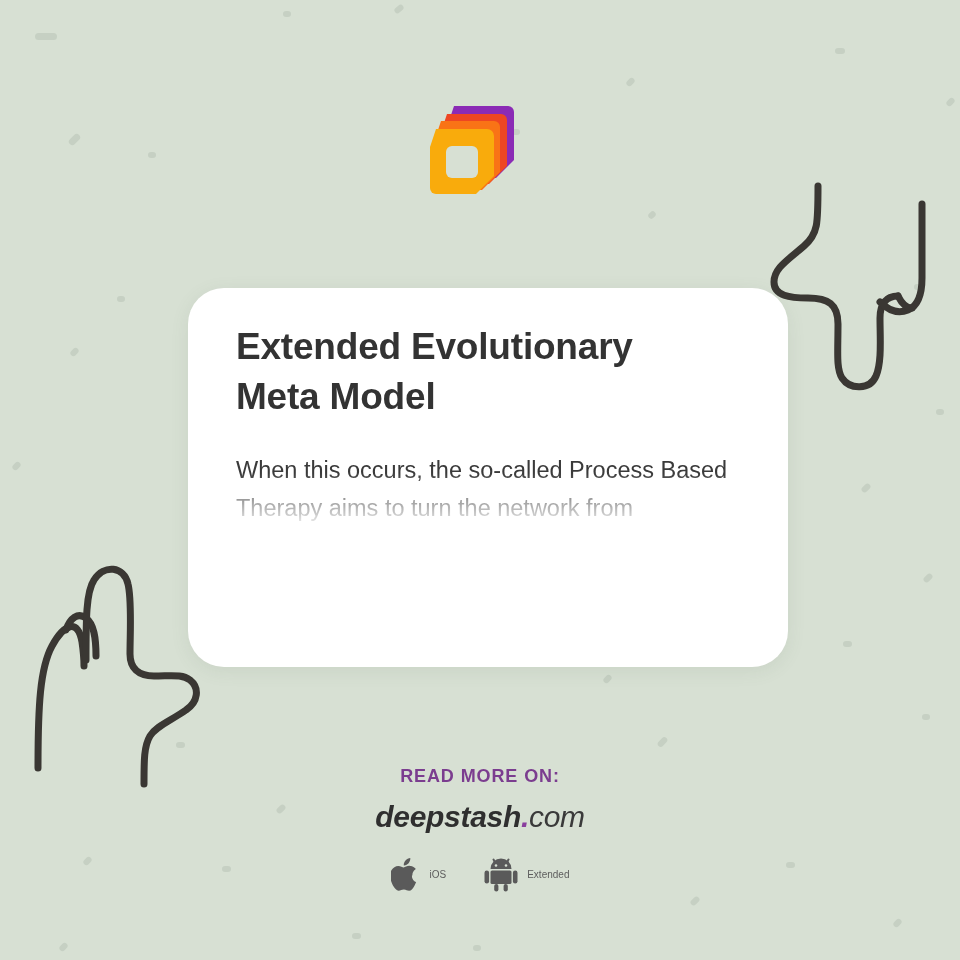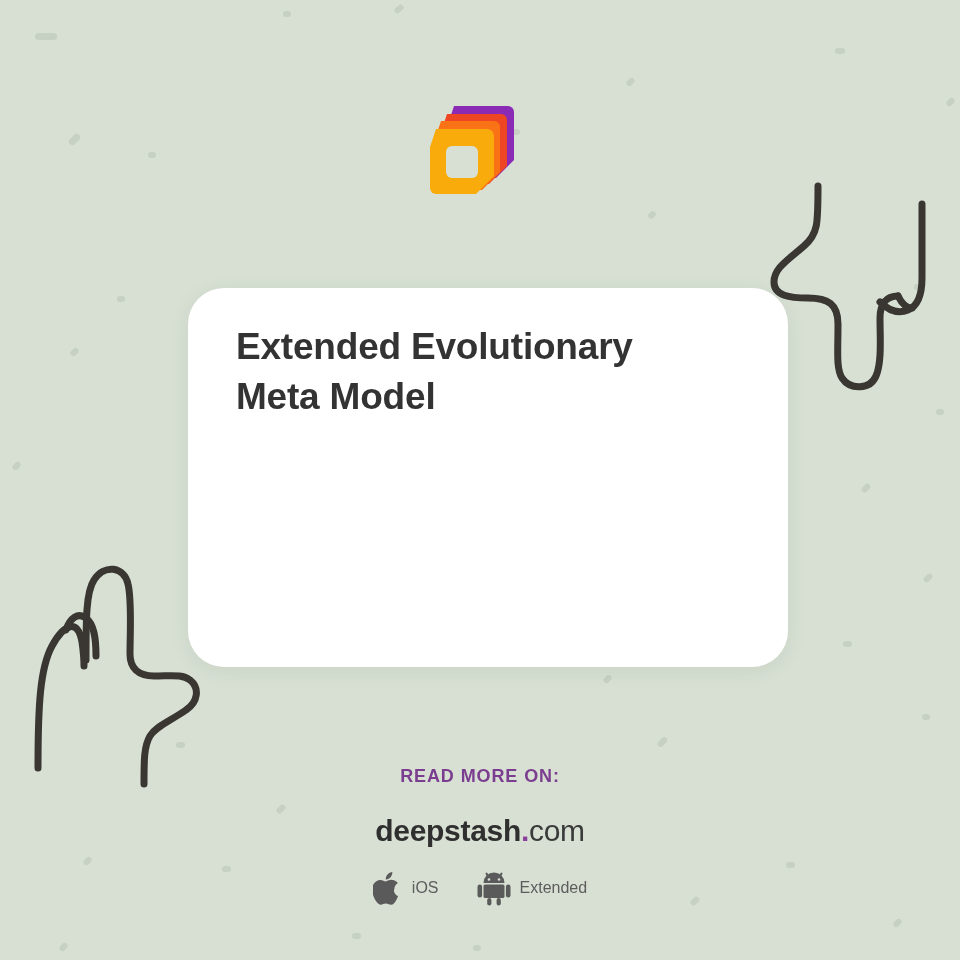--- a/index.html
+++ b/index.html
@@ -97,25 +97,26 @@
     text-align: center;
   }
   #read-more-label {
     font-size: 18px;
     font-weight: bold;
     letter-spacing: 0.9px;
     color: #7b3d8f;
     margin: 0;
   }
   #brand {
-    margin-top: 27px;
+    margin-top: 13px;
     font-size: 30px;
     color: #2f2f2f;
     letter-spacing: -0.3px;
     white-space: nowrap;
+    font-style: italic;
   }
   #brand-name { font-weight: bold; }
   #brand-dot {
     color: #8a3f9e;
     font-weight: bold;
     font-size: 30px;
   }
   #brand-tld { font-weight: normal; color: #3a3a3a; }
 
   #stores {
@@ -124,21 +125,21 @@
     justify-content: center;
     align-items: center;
     gap: 38px;
   }
   .store {
     display: flex;
     align-items: center;
     gap: 9px;
   }
   .store-label {
-    font-size: 16px;
+    font-size: 10px;
     color: #5d5d5d;
   }
 </style>
 </head>
 <body>
 
 <div id="stage">
 
   <div id="confetti">
       <div class="speck" style="left: 35px; top: 33px; width: 22px; height: 7px; background: rgb(198, 208, 195); transform: rotate(0deg);"></div>
@@ -196,20 +197,21 @@
     <path d="M24 2 H78 A6 6 0 0 1 84 8 V56 L66 74 H24 A6 6 0 0 1 18 68 V20 Z" fill="#8b2bb5"></path>
     <path d="M17 10 H71 A6 6 0 0 1 77 16 V62 L59 80 H17 A6 6 0 0 1 11 74 V28 Z" fill="#ee4622"></path>
     <path d="M11 17 H64 A6 6 0 0 1 70 23 V68 L52 86 H11 A6 6 0 0 1 5 80 V35 Z" fill="#f97316"></path>
     <path d="M6 25 H57 A7 7 0 0 1 64 32 V72 L46 90 H6 A6 6 0 0 1 0 84 V43 Z" fill="#f9ab0c"></path>
     <rect x="16" y="42" width="32" height="32" rx="6" fill="#d7e0d3"></rect>
   </svg>
 
   <div id="card">
     <div id="card-inner">
       <h1 id="card-title">Extended Evolutionary Meta Model</h1>
+      <p class="card-para" id="card-para-2">When this occurs, the so-called Process Based Therapy aims to turn the network from</p>
     </div>
   </div>
 
   <div id="footer">
 
     <p id="read-more-label">READ MORE ON:</p>
 
     <div id="brand"><span id="brand-name">deepstash</span><span id="brand-dot">.</span><span id="brand-tld">com</span></div>
 
     <div id="stores">

